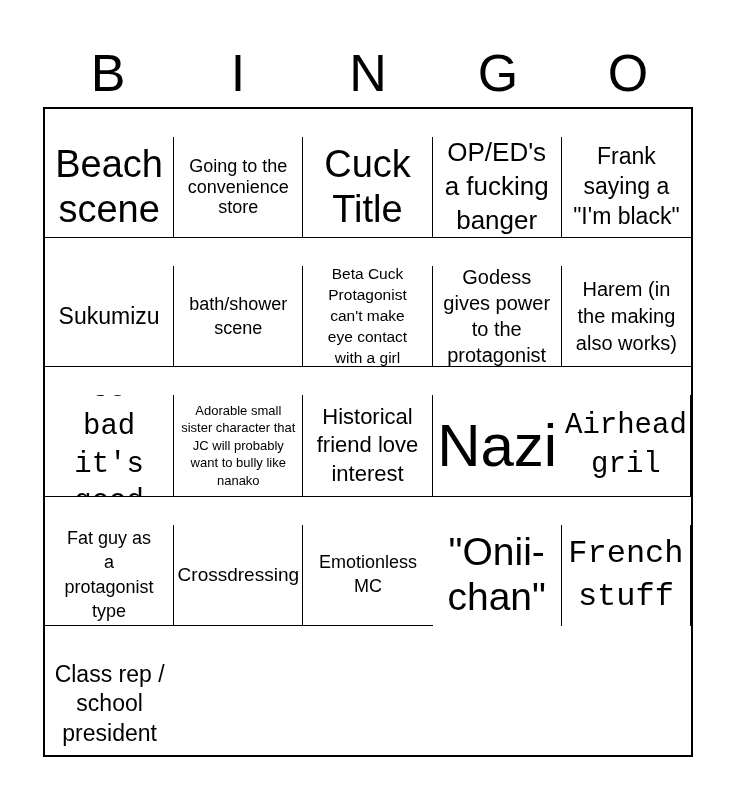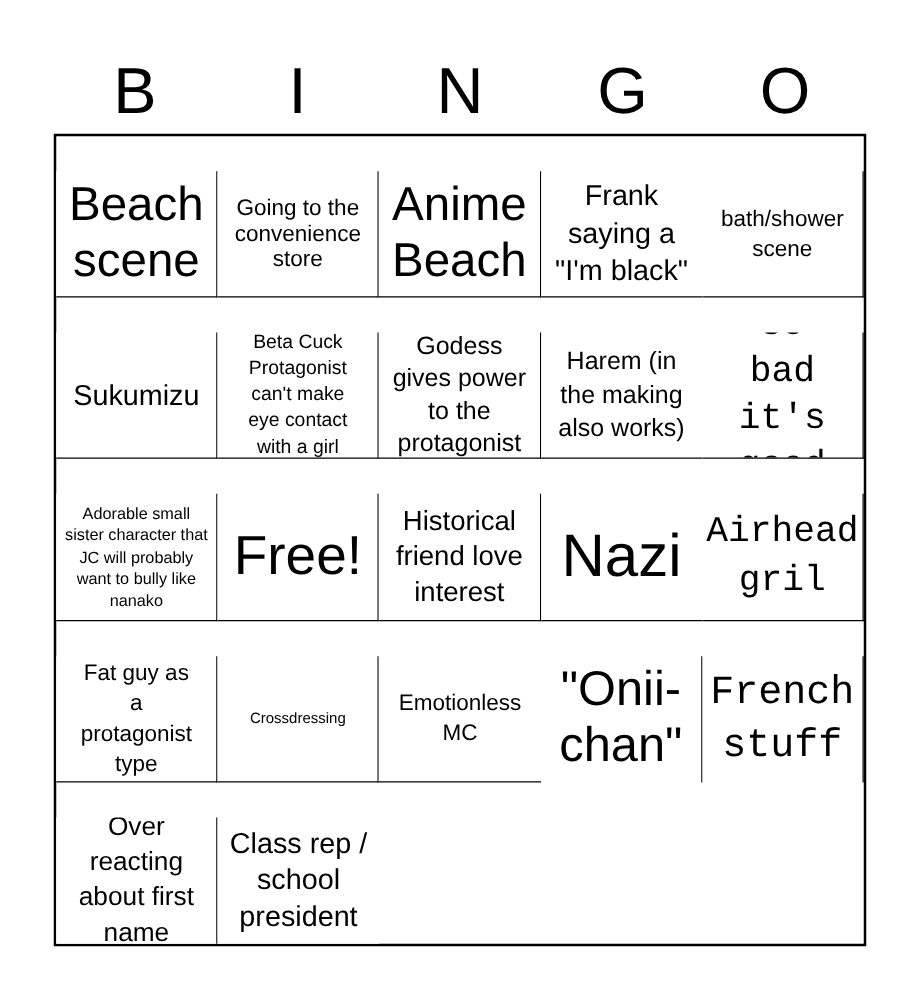--- a/index.html
+++ b/index.html
@@ -64,21 +64,21 @@
   }
   .fs-13 { font-size: 13px; }
   .fs-15 { font-size: 15.5px; }
   .fs-17 { font-size: 18px; }
   .fs-19 { font-size: 20px; }
   .fs-23 { font-size: 23px; }
   .fs-25 { font-size: 26px; }
   .fs-30 { font-size: 36px; line-height: 1.25 !important; font-family: Liberation Mono, monospace; }
   .fs-36 { font-size: 38px; line-height: 1.2 !important; }
   .fs-40 { font-size: 44px; }
-  .fs-48 { font-size: 48px; }
+  .fs-48 { font-size: 60px; }
 </style>
 </head>
 <body>
 
 <div class="header">
   <div class="header-letter">B</div>
   <div class="header-letter">I</div>
   <div class="header-letter">N</div>
   <div class="header-letter">G</div>
   <div class="header-letter">O</div>
@@ -86,76 +86,73 @@
 
 <div class="board">
 
   <div class="cell">
       <span class="fs-36">Beach scene</span>
     </div>
   <div class="cell">
       <span class="fs-17" style="padding:0 6px">Going to the convenience store</span>
     </div>
   <div class="cell">
-      <span class="fs-36">Anime Beach</span>
+      <span class="fs-36">Cuck Title</span>
+    </div>
+  <div class="cell">
+      <span class="fs-25" style="line-height:1.3">OP/ED's a fucking banger</span>
     </div>
   <div class="cell last-col">
       <span class="fs-23" style="line-height:1.3">Frank saying a "I'm black"</span>
     </div>
 
   <div class="cell">
-      <span class="fs-17" style="line-height:1.35">bath/shower scene</span>
+      <span class="fs-23">Sukumizu</span>
     </div>
   <div class="cell">
-      <span class="fs-23">Sukumizu</span>
+      <span class="fs-17" style="line-height:1.35">bath/shower scene</span>
     </div>
   <div class="cell">
       <span class="fs-15" style="padding:0 10px;line-height:1.35">Beta Cuck Protagonist can't make eye contact with a girl</span>
     </div>
   <div class="cell">
       <span class="fs-19" style="line-height:1.3">Godess gives power to the protagonist</span>
     </div>
   <div class="cell last-col">
       <span class="fs-19" style="line-height:1.35;padding:0 4px">Harem (in the making also works)</span>
     </div>
 
   <div class="cell">
       <span class="fs-30" style="font-size:29px;line-height:1.3 !important;padding:0 10px">so bad it's good</span>
     </div>
   <div class="cell">
       <span class="fs-13" style="line-height:1.35">Adorable small sister character that JC will probably want to bully like nanako</span>
     </div>
   <div class="cell">
-      <span class="fs-40">Free!</span>
-    </div>
-  <div class="cell">
       <span class="fs-23" style="font-size:22px;line-height:1.3">Historical friend love interest</span>
     </div>
   <div class="cell last-col">
       <span class="fs-48">Nazi</span>
     </div>
 
   <div class="cell">
       <span class="fs-30" style="font-size:29px;line-height:1.35 !important">Airhead gril</span>
     </div>
   <div class="cell">
       <span class="fs-17" style="line-height:1.35;padding:0 14px">Fat guy as a protagonist type</span>
     </div>
   <div class="cell">
-      <span class="fs-17" style="font-size:12px">Crossdressing</span>
+      <span class="fs-17" style="font-size:19px">Crossdressing</span>
     </div>
   <div class="cell last-col">
       <span class="fs-17" style="line-height:1.3">Emotionless MC</span>
     </div>
 
   <div class="cell last-row">
       <span class="fs-36" style="font-size:39px;line-height:1.15 !important">"Onii-chan"</span>
     </div>
   <div class="cell last-row">
       <span class="fs-30" style="font-size:32px;line-height:1.35 !important">French stuff</span>
     </div>
-  <div class="cell last-row">
-      <span class="fs-19" style="font-size:21px;line-height:1.35">Over reacting about first name</span>
-    </div>
   <div class="cell last-row last-col">
       <span class="fs-23" style="line-height:1.3">Class rep / school president</span>
     </div>
 </div>
 
 </body></html>

